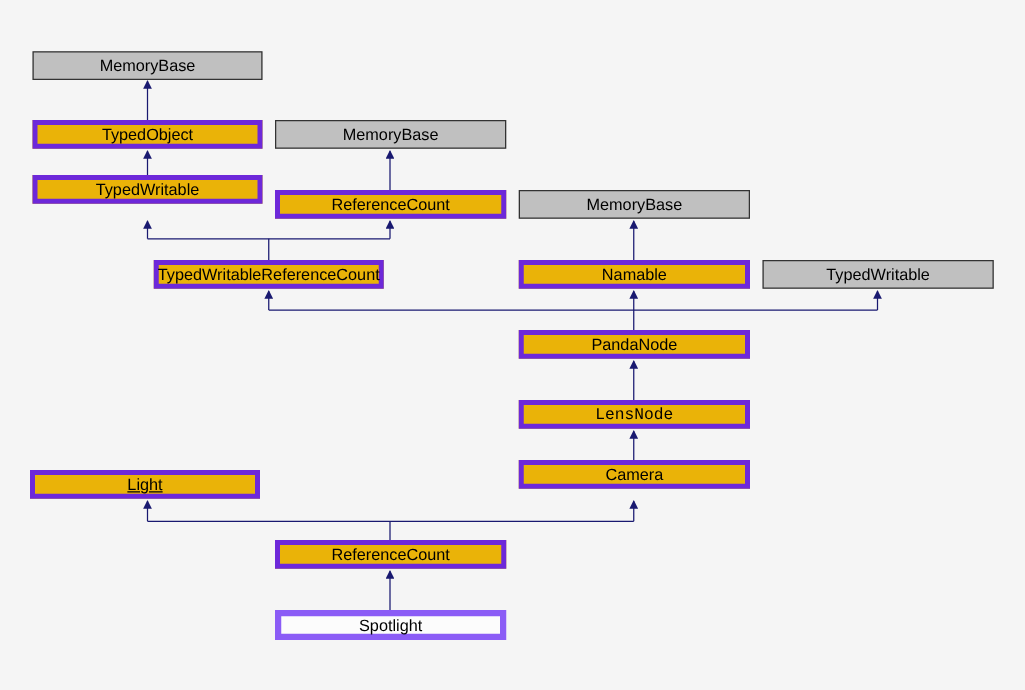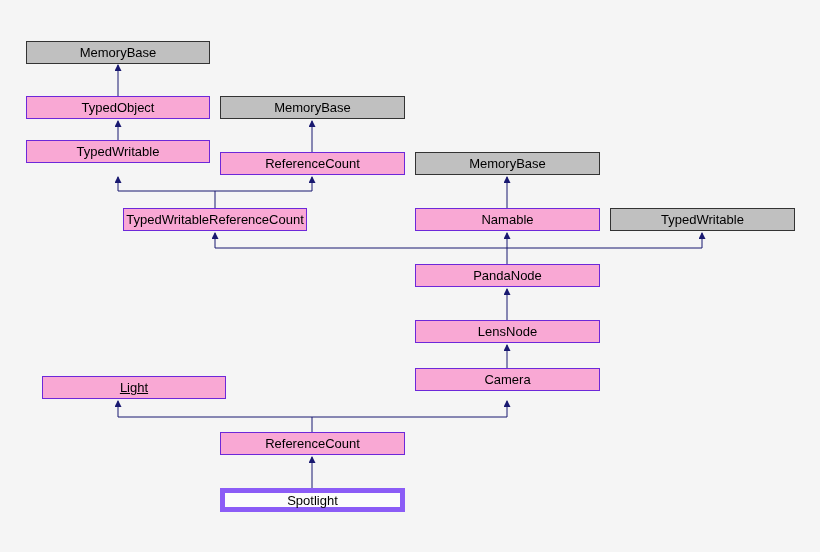--- a/index.html
+++ b/index.html
@@ -23,22 +23,22 @@
     box-sizing: border-box;
     display: flex;
     align-items: center;
     justify-content: center;
     font-size: 13px;
     color: #000;
     white-space: nowrap;
     cursor: default;
   }
   .node.doc {
-    background: #f9a8d4;
-    border: 1px solid #6d28d9;
+    background: #eab308;
+    border: 4px solid #6d28d9;
     cursor: pointer;
   }
   .node.undoc {
     background: #c0c0c0;
     border: 1px solid #333;
   }
   .node.current {
     background: #fcfcfc;
     border: 5px solid #8b5cf6;
   }
@@ -109,23 +109,23 @@
   <div class="node undoc" style="left:415px; top:152px; width:185px;">MemoryBase</div>
 
   <div class="node doc" style="left:123px; top:208px; width:184px;">TypedWritableReferenceCount</div>
 
   <div class="node doc" style="left:415px; top:208px; width:185px;">Namable</div>
 
   <div class="node undoc" style="left:610px; top:208px; width:185px;">TypedWritable</div>
 
   <div class="node doc" style="left:415px; top:264px; width:185px;">PandaNode</div>
 
-  <div class="node doc" style="left:415px; top:320px; width:185px;">LensNode</div>
+  <div class="node doc" style="left:415px; top:320px; width:185px;font-family:Liberation Mono, monospace;">LensNode</div>
 
-  <div class="node doc" style="left:42px; top:376px; width:184px;text-decoration:underline;">Light</div>
+  <div class="node doc" style="left:24px; top:376px; width:184px;text-decoration:underline;">Light</div>
 
   <div class="node doc" style="left:415px; top:368px; width:185px;">Camera</div>
 
   <div class="node doc" style="left:220px; top:432px; width:185px;">ReferenceCount</div>
 
   <div class="node current" style="left:220px; top:488px; width:185px; height:24px;">Spotlight</div>
 
 </div>
 
 </body></html>

